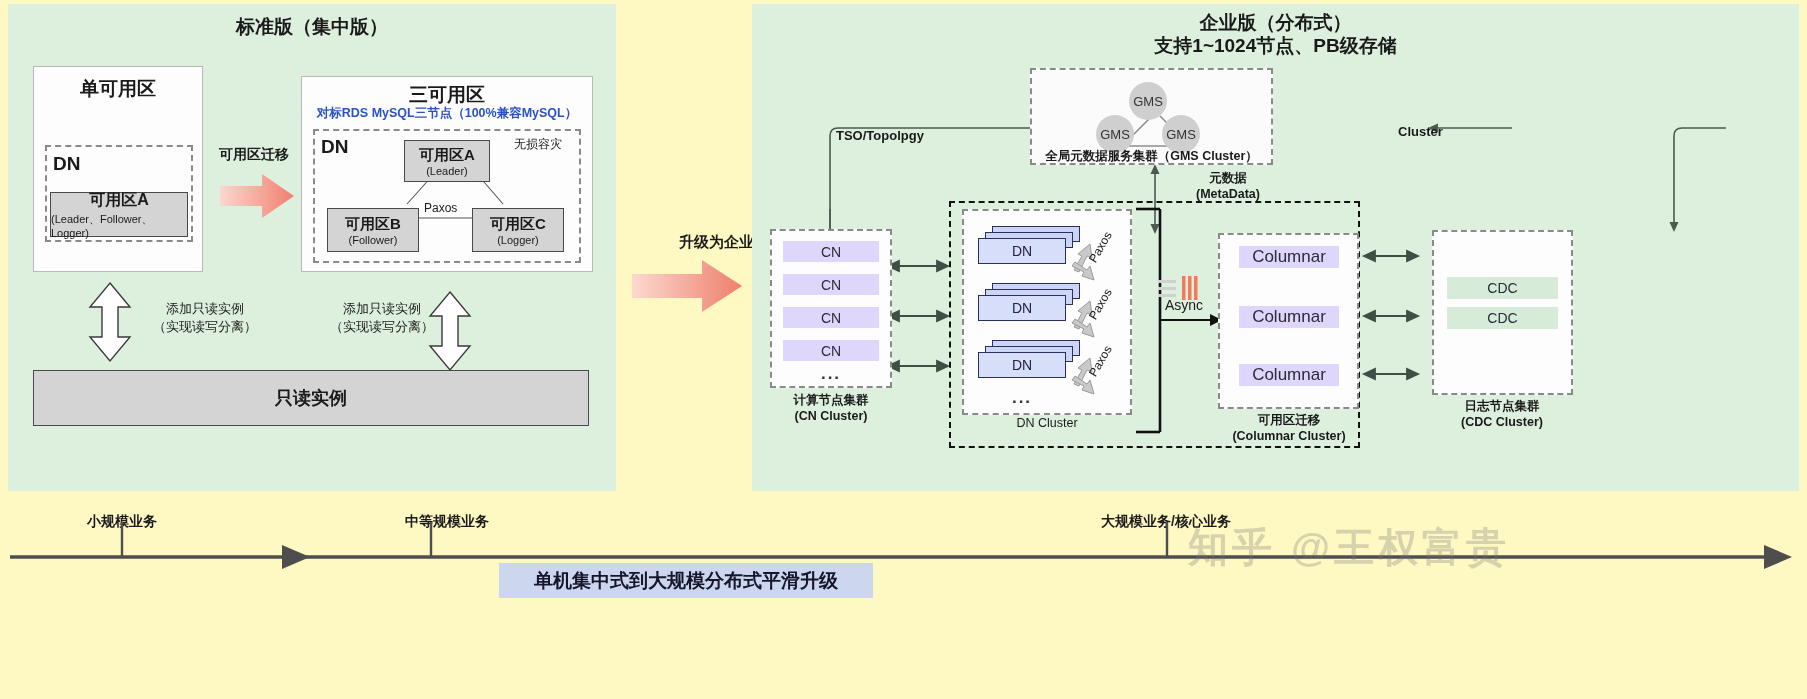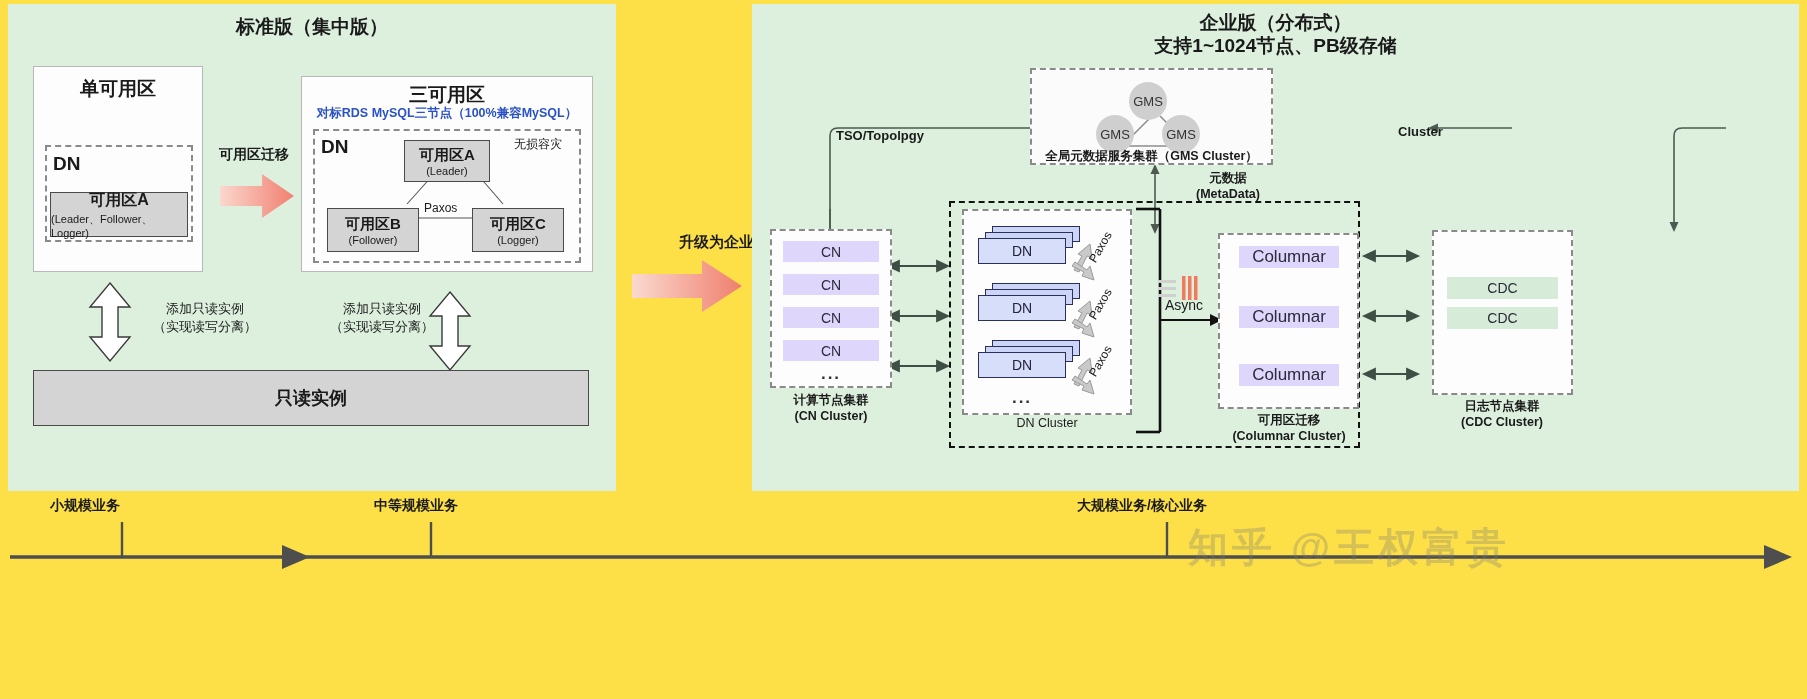--- a/index.html
+++ b/index.html
@@ -1,17 +1,17 @@
 <!DOCTYPE html>
 <html><head>
 <meta charset="utf-8">
 <style>
   html,body{margin:0;padding:0;background:#ffffff;}
   body{width:1807px;height:699px;font-family:"Liberation Sans","DejaVu Sans",sans-serif;color:#1a1a1a;}
-  #root{position:relative;width:1807px;height:699px;overflow:hidden;background:#fde047;}
+  #root{position:relative;width:1807px;height:699px;overflow:hidden;background:#fef9c3;}
 
   .abs{position:absolute;box-sizing:border-box;}
 
   
   .green-panel{background:#ddf0de;}
   .panel-title{font-weight:bold;text-align:center;color:#1a1a1a;}
 
   
   .whitecard{background:#fdfdfd;border:1px solid #b9b9b9;}
   .dashbox{border:2px dashed #8a8a8a;background:transparent;}
@@ -31,21 +31,21 @@
   .dn-card{position:absolute;background:#ccd5f5;border:1.5px solid #2b2f5e;box-sizing:border-box;}
   .dn-front{background:#d7defa;display:flex;align-items:center;justify-content:center;font-size:14px;color:#22223a;}
 
   .gms-circle{position:absolute;width:38px;height:38px;border-radius:50%;background:#cfcfcf;display:flex;align-items:center;
               justify-content:center;font-size:13px;color:#333;}
 
   .ellipsis{font-size:17px;font-weight:bold;letter-spacing:2px;color:#333;text-align:center;}
 
   .bottom-banner{background:#ccd6ee;color:#15152b;font-weight:bold;font-size:19px;display:flex;align-items:center;justify-content:center;}
 
-  .tl-label{font-size:14px;font-weight:bold;color:#1a1a1a;}
+  .tl-label{font-size:14px;font-weight:bold;color:#1a1a1a;text-align:center;margin-top:16px;}
 
   svg{position:absolute;left:0;top:0;overflow:visible;}
   .wm{position:absolute;color:rgba(120,120,120,.30);font-size:40px;font-weight:bold;letter-spacing:4px;}
 </style>
 </head>
 <body>
 
 <div id="root">
 
   <div class="abs green-panel" style="left:8px;top:4px;width:608px;height:487px;"></div>
@@ -286,14 +286,15 @@
     <line x1="122" y1="22" x2="122" y2="57" stroke="#4e4e4e" stroke-width="2.4"></line>
     <line x1="431" y1="22" x2="431" y2="57" stroke="#4e4e4e" stroke-width="2.4"></line>
     <line x1="1167" y1="22" x2="1167" y2="57" stroke="#4e4e4e" stroke-width="2.4"></line>
     <line x1="10" y1="57" x2="1768" y2="57" stroke="#4e4e4e" stroke-width="3.4"></line>
     <polygon points="1792,57 1764,45 1764,69" fill="#4e4e4e"></polygon>
     <polygon points="310,57 282,45 282,69" fill="#4e4e4e"></polygon>
   </svg>
 
   <div class="abs wm" style="left:1188px;top:520px;">知乎 @王权富贵</div>
 
+  <div class="abs bottom-banner" style="left:499px;top:563px;width:374px;height:35px;">单机集中式到大规模分布式平滑升级</div>
 
 </div>
 
 </body></html>

